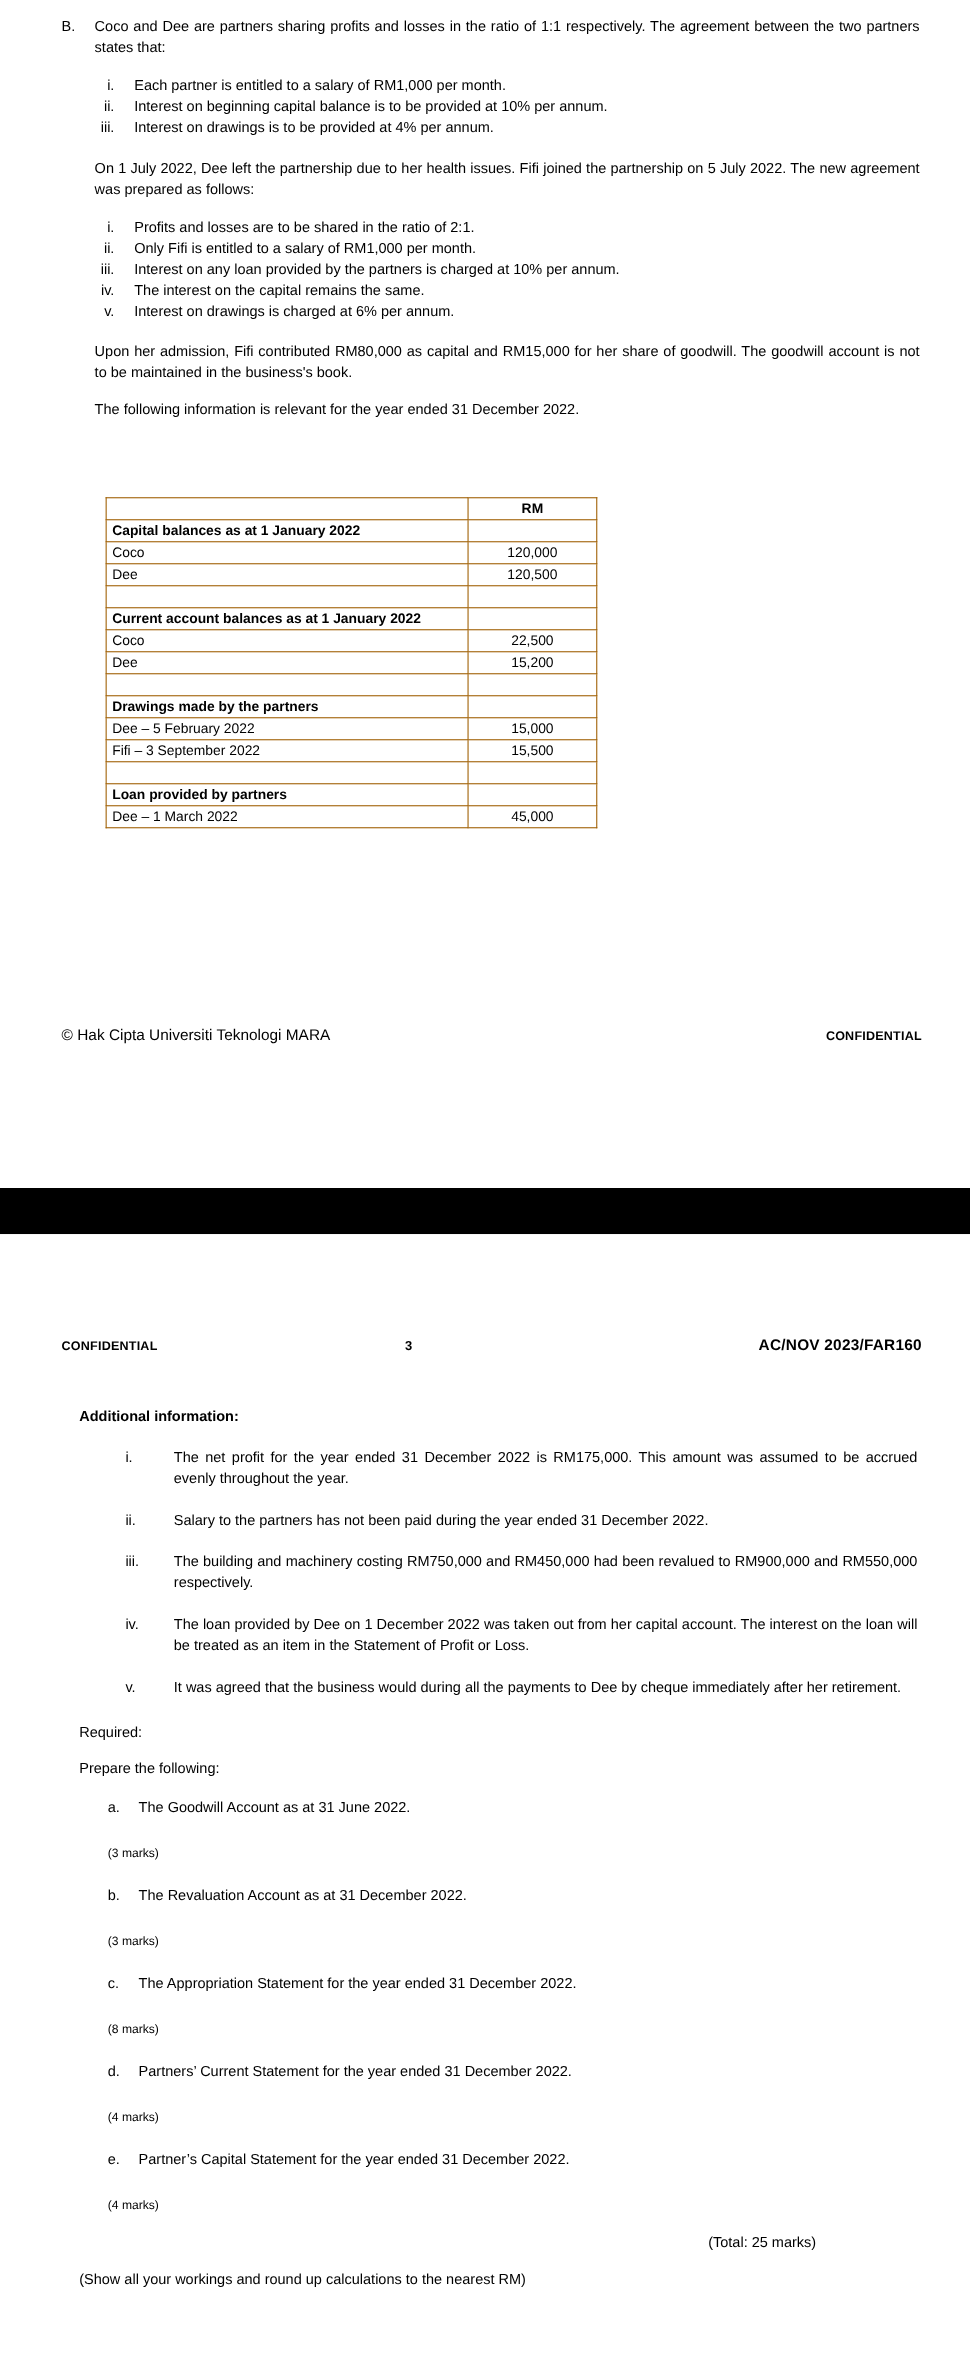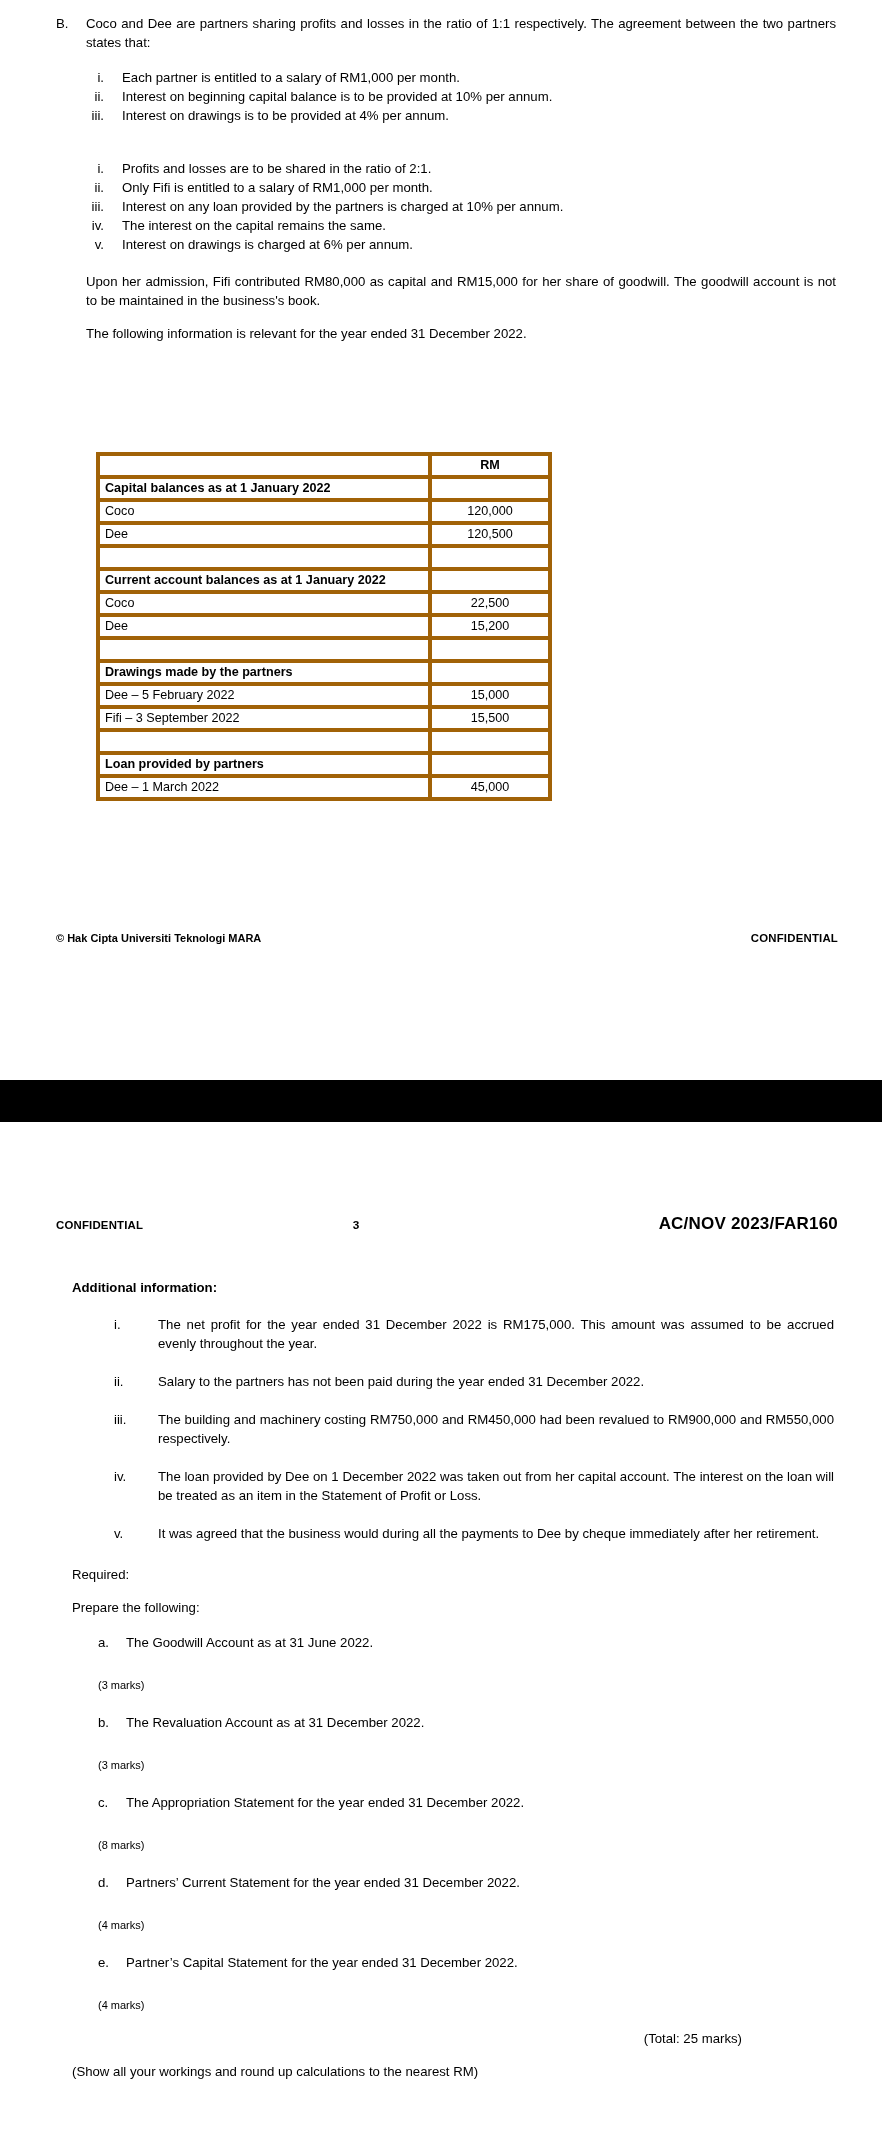--- a/index.html
+++ b/index.html
@@ -87,21 +87,21 @@
     top: 452px;
     width: 424px;
   }
   table.fin {
     border-collapse: collapse;
     width: 424px;
     table-layout: fixed;
     font-size: 12.6px;
   }
   table.fin td {
-    border: 4px solid #a16207;
+    border: 1px solid #a16207;
     padding: 1px 5px;
     height: 17px;
     line-height: 15px;
     vertical-align: middle;
     background: #ffffff;
   }
   table.fin td.lbl { width: 318px; }
   table.fin td.val {
     width: 106px;
     text-align: center;
@@ -119,22 +119,22 @@
   .p1-footer {
     position: absolute;
     left: 56px;
     right: 44px;
     top: 932px;
     display: flex;
     justify-content: space-between;
     align-items: baseline;
   }
   .copyright {
-    font-size: 11px;
-    font-weight: bold;
+    font-size: 14px;
+    font-weight: normal;
   }
   .conf-foot {
     font-size: 11.4px;
     font-weight: bold;
     letter-spacing: 0.2px;
   }
 
   
   .divider {
     width: 882px;
@@ -167,21 +167,21 @@
   }
   .p2-header .center {
     flex: 1 1 auto;
     text-align: center;
     font-size: 11.8px;
     font-weight: bold;
     padding-right: 90px;
   }
   .p2-header .right {
     flex: 0 0 auto;
-    font-size: 17px;
+    font-size: 14px;
     font-weight: bold;
     letter-spacing: 0.2px;
   }
 
   .p2-body {
     padding: 36px 44px 0 98px;
   }
   .sec-title {
     font-size: 13.2px;
     font-weight: bold;
@@ -289,20 +289,26 @@
         </li>
         <li>
           <span class="rn">iii.</span>
           <span class="rt">Interest on drawings is to be provided at 4% per annum.</span>
         </li>
       </ol>
     </div>
 
     <div class="spacer-18"></div>
 
+    <div class="q-row">
+      <div class="q-letter"></div>
+      <div class="q-body">
+        <p>On 1 July 2022, Dee left the partnership due to her health issues. Fifi joined the partnership on 5 July 2022. The new agreement was prepared as follows:</p>
+      </div>
+    </div>
 
     <div class="spacer-16"></div>
 
     <div class="indent-list">
       <ol class="roman">
         <li>
           <span class="rn">i.</span>
           <span class="rt">Profits and losses are to be shared in the ratio of 2:1.</span>
         </li>
         <li>

